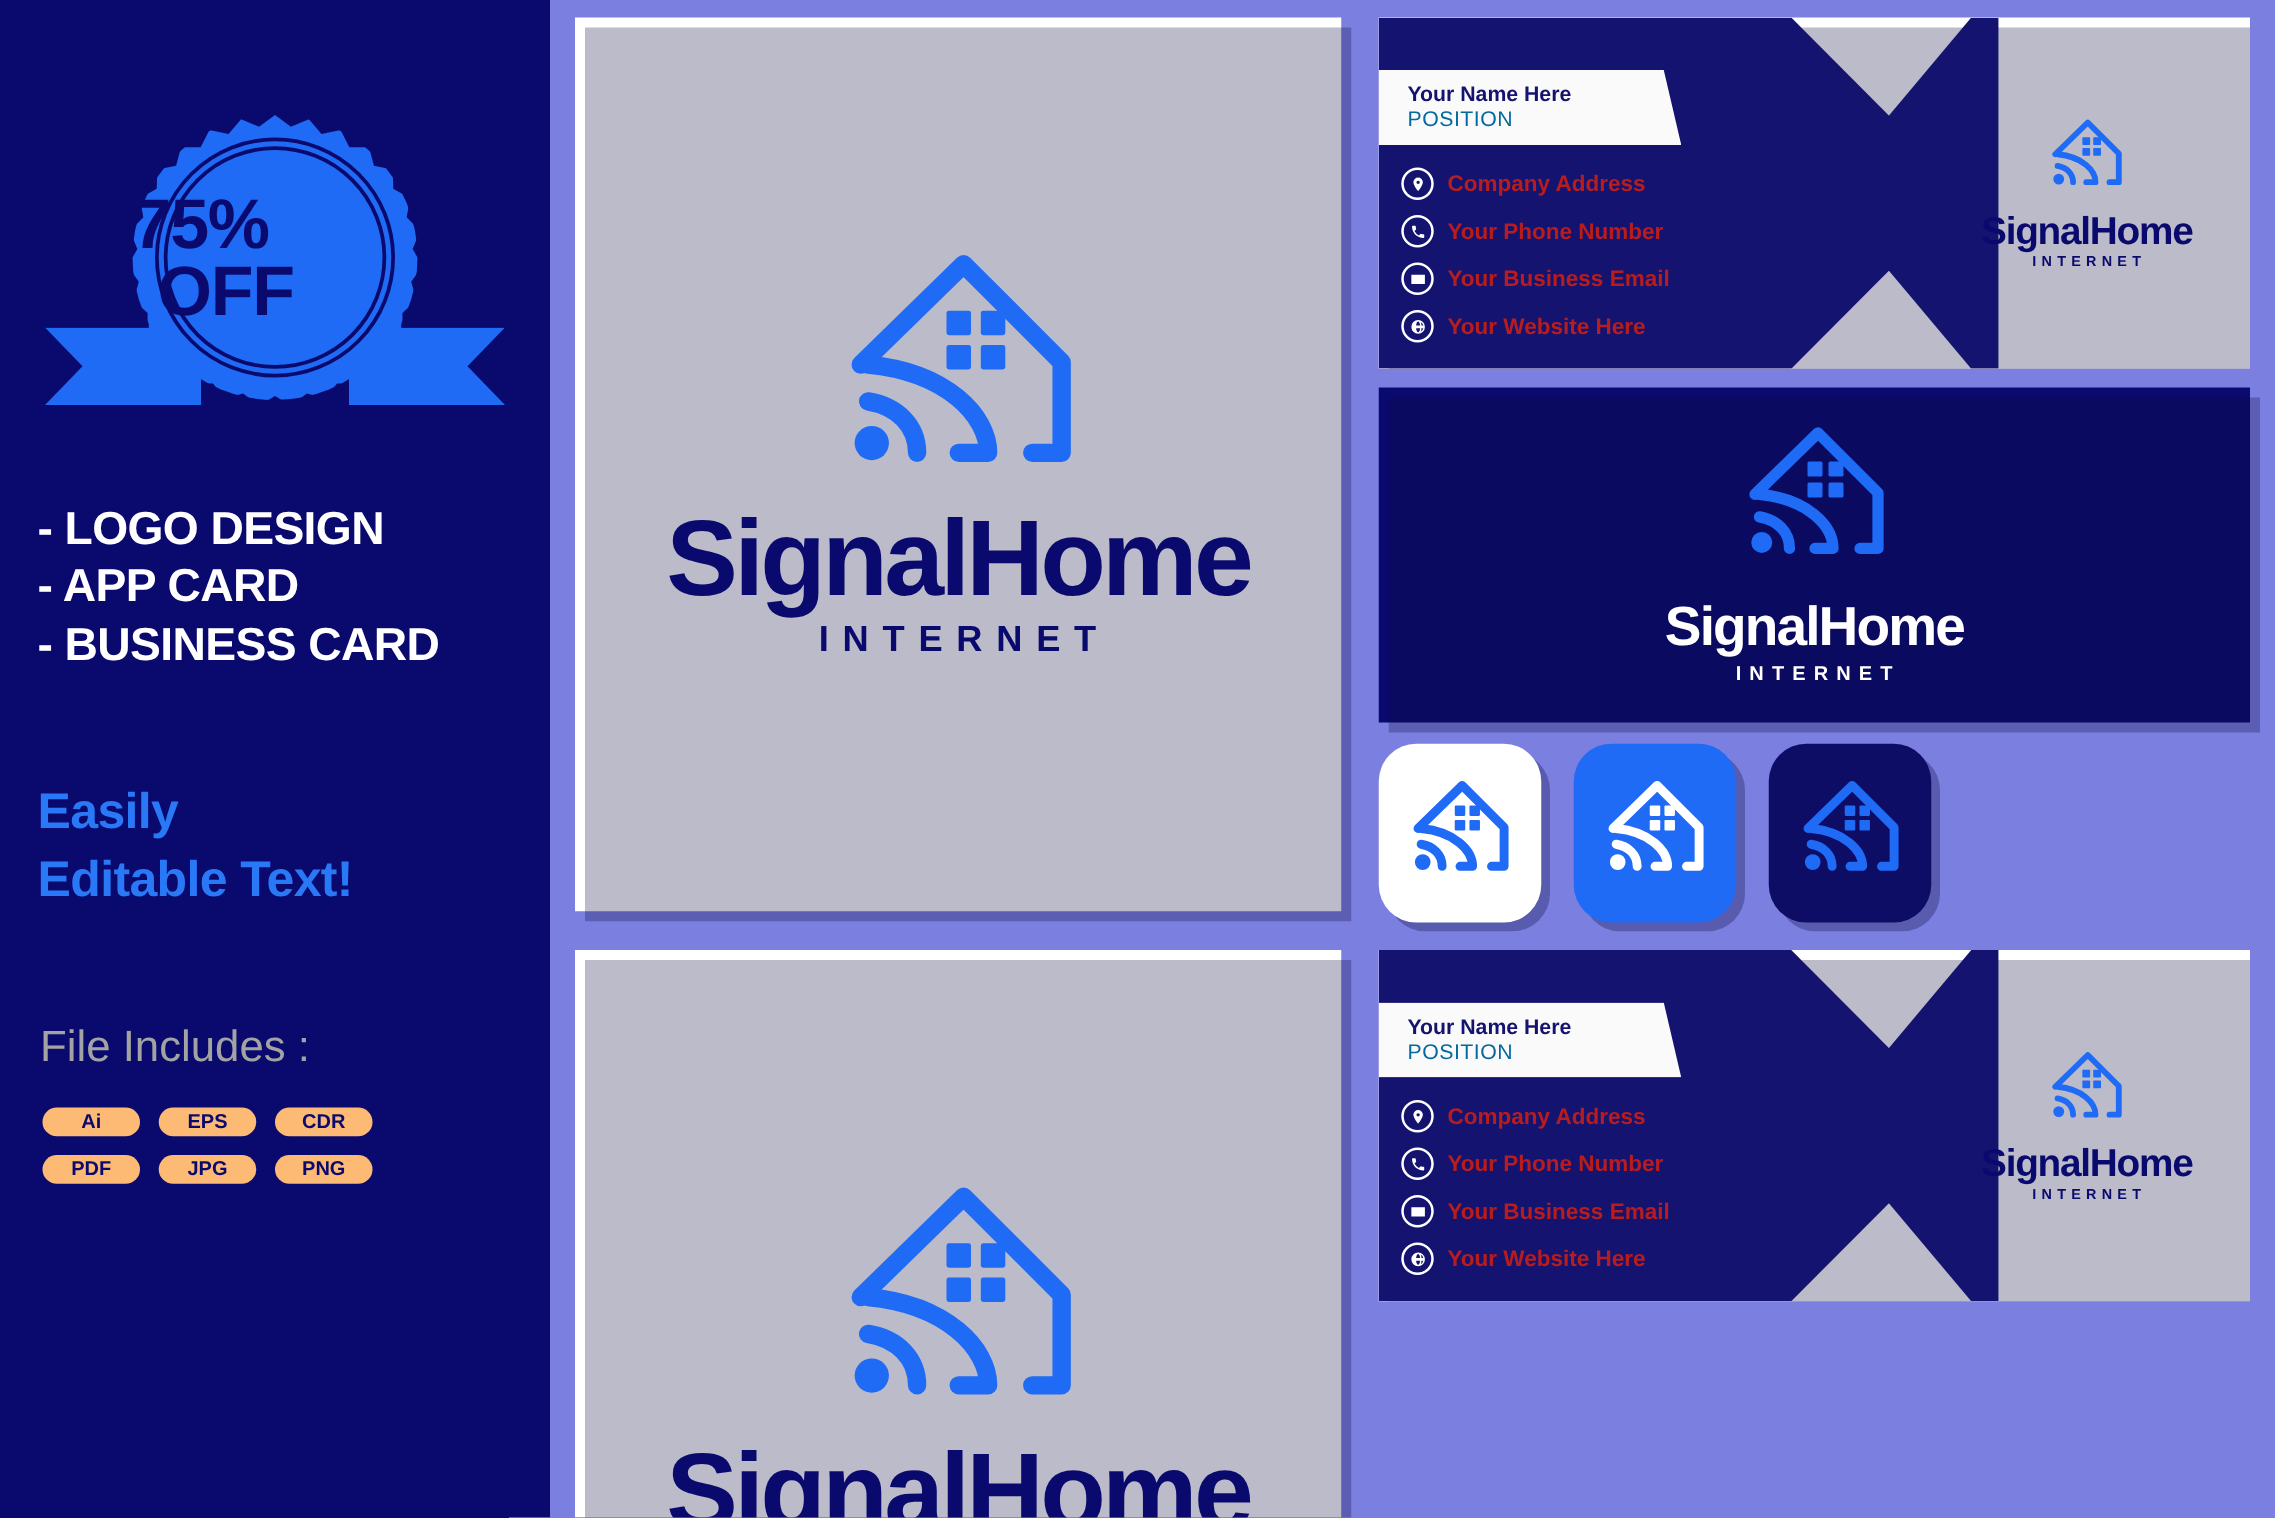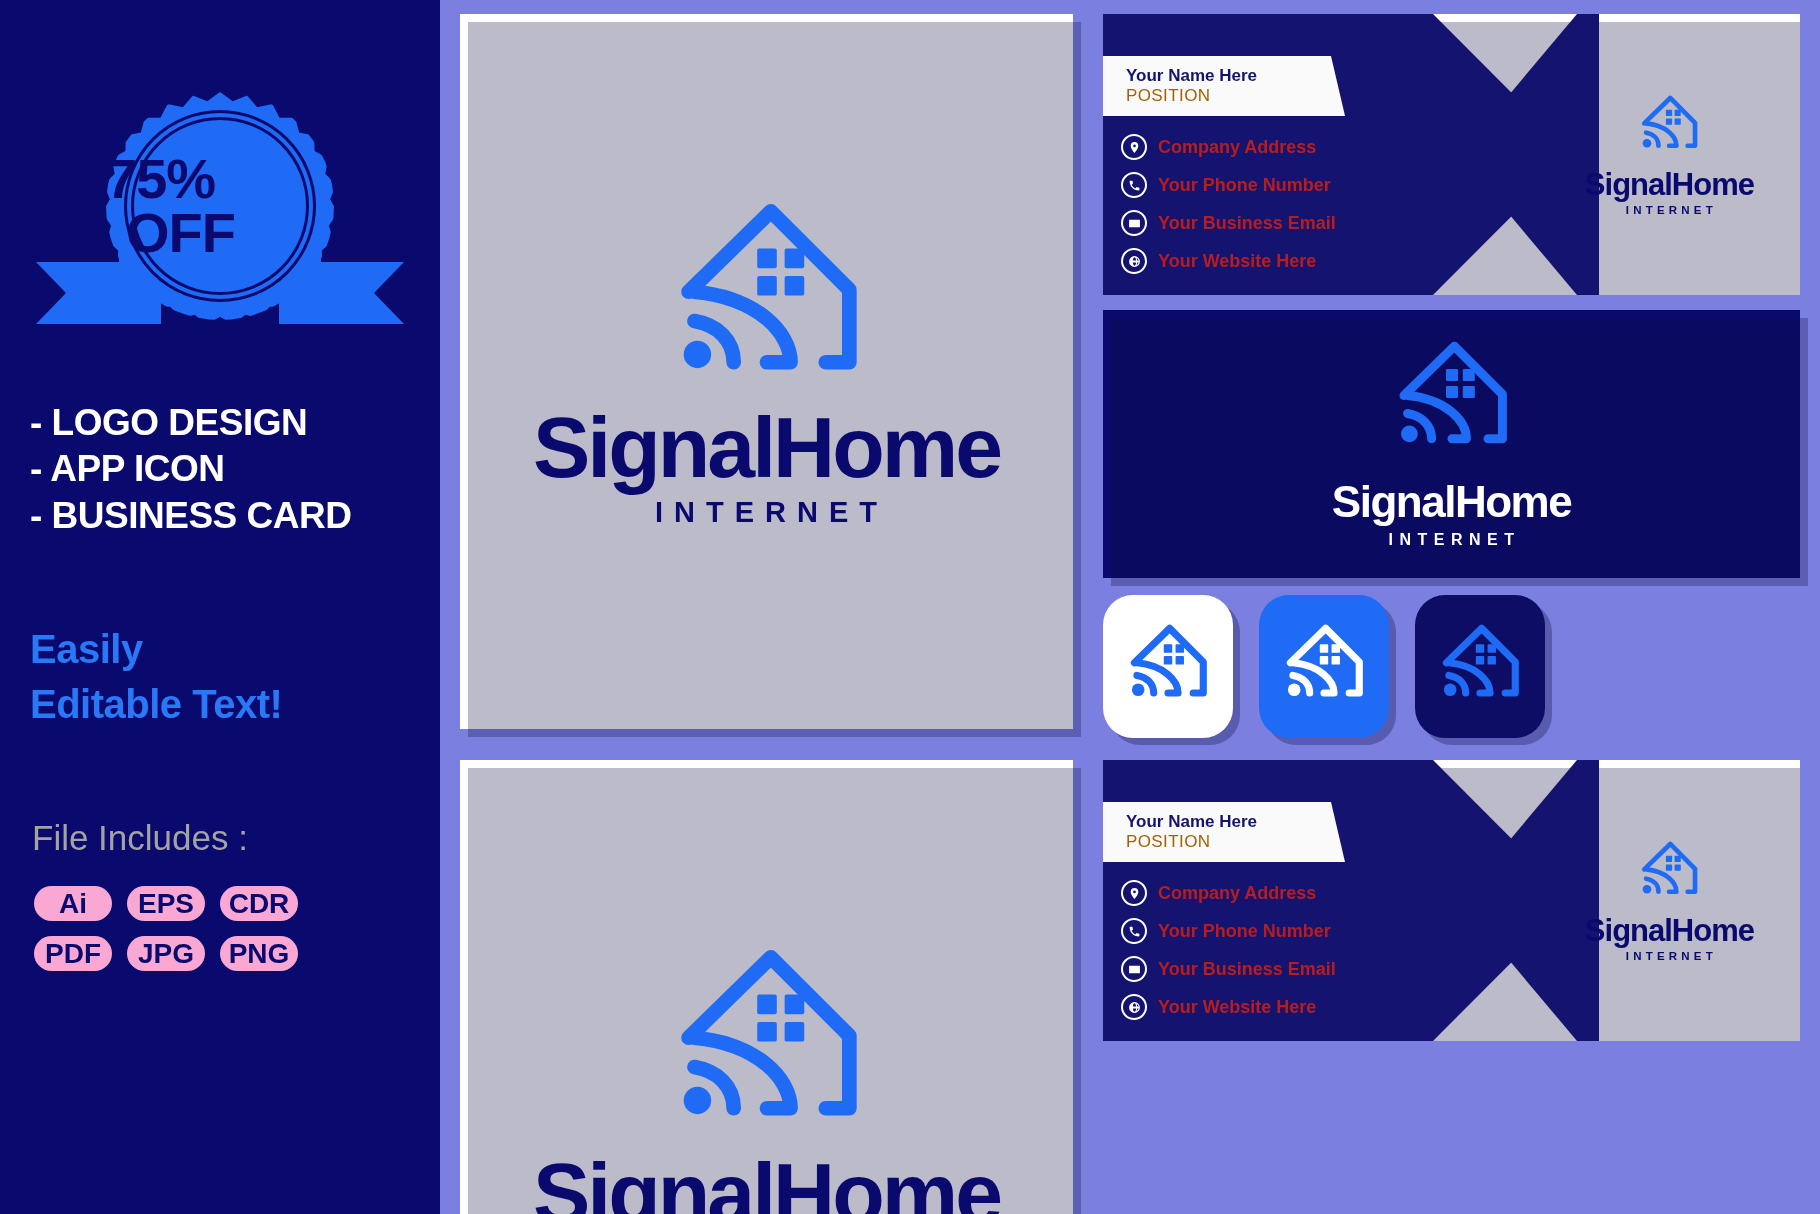--- a/index.html
+++ b/index.html
@@ -76,23 +76,23 @@
   .file-includes {
     position: absolute; left: 32px; top: 818px;
     color: #a3a3a3; font-size: 35px; font-weight: 400;
   }
   .pill-grid {
     position: absolute; left: 34px; top: 886px;
     display: grid; grid-template-columns: repeat(3, 93px);
     gap: 15px 0; width: 300px;
   }
   .pill {
-    width: 78px; height: 35px; background: #f9a8d4; border-radius: 18px;
+    width: 78px; height: 23px; background: #fdba74; border-radius: 18px;
     display: flex; align-items: center; justify-content: center;
-    color: #0a0a6e; font-weight: 800; font-size: 28px;
+    color: #0a0a6e; font-weight: 800; font-size: 16px;
   }
 
   
   .stage { position: absolute; left: 440px; top: 0; width: 1380px; height: 1214px; }
 
   .card { position: absolute; }
   .shadow::after {
     content: ""; position: absolute; left: 8px; top: 8px;
     width: 100%; height: 100%; background: rgba(10,10,60,0.28);
     z-index: -1;
@@ -144,21 +144,21 @@
     clip-path: polygon(118px 0, 140px 0, 140px 100%, 118px 100%, 0 50%);
   }
   .name-ribbon {
     position: absolute; left: 0; top: 42px; width: 242px; height: 60px;
     background: #fafafa;
     clip-path: polygon(0 0, 228px 0, 242px 100%, 0 100%);
     display: flex; flex-direction: column; justify-content: center;
     padding-left: 23px;
   }
   .name-line { color: #141470; font-size: 17px; font-weight: 700; line-height: 1.15; }
-  .pos-line  { color: #a16207; font-size: 17px; font-weight: 400; line-height: 1.2; letter-spacing: 0.4px; }
+  .pos-line  { color: #0369a1; font-size: 17px; font-weight: 400; line-height: 1.2; letter-spacing: 0.4px; }
 
   .contact-list {
     position: absolute; left: 18px; top: 120px; width: 320px;
   }
   .contact-row {
     display: flex; align-items: center; gap: 11px; margin-bottom: 12px;
   }
   .c-ico {
     width: 26px; height: 26px; border-radius: 50%;
     border: 2px solid #ffffff; display: flex; align-items: center; justify-content: center;
@@ -214,21 +214,21 @@
       <div class="badge-ring2"></div>
       <div class="badge-text">
         <div class="badge-pct">75%</div>
         <div class="badge-off">OFF</div>
       </div>
     </div>
   </div>
 
   <div class="features">
     <div>- LOGO DESIGN</div>
-    <div>- APP ICON</div>
+    <div>- APP CARD</div>
     <div>- BUSINESS CARD</div>
   </div>
 
   <div class="editable">
     <div>Easily</div>
     <div>Editable Text!</div>
   </div>
 
   <div class="file-includes">File Includes :</div>
 

